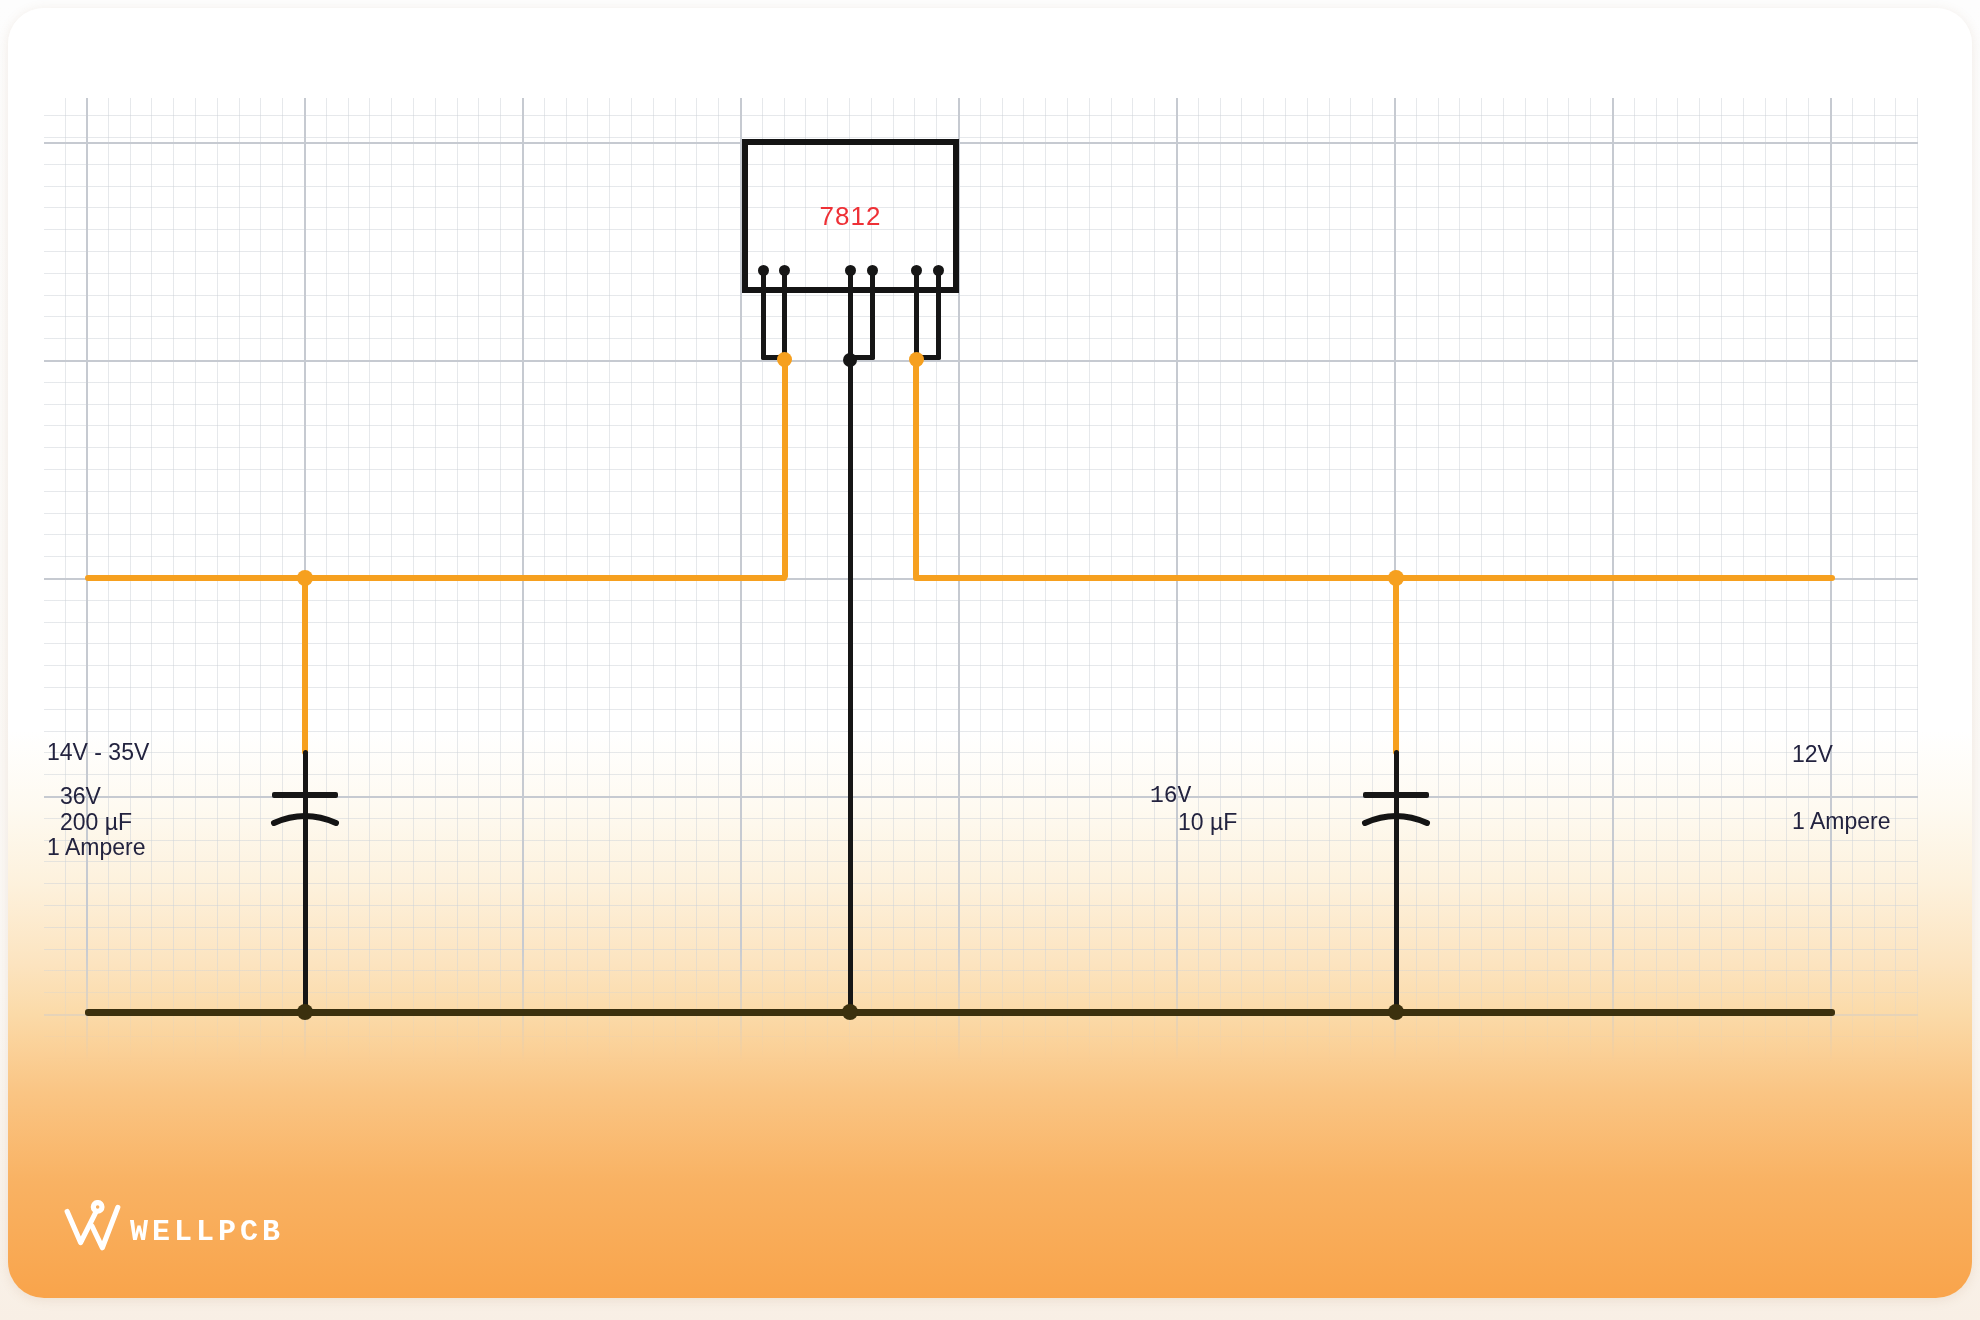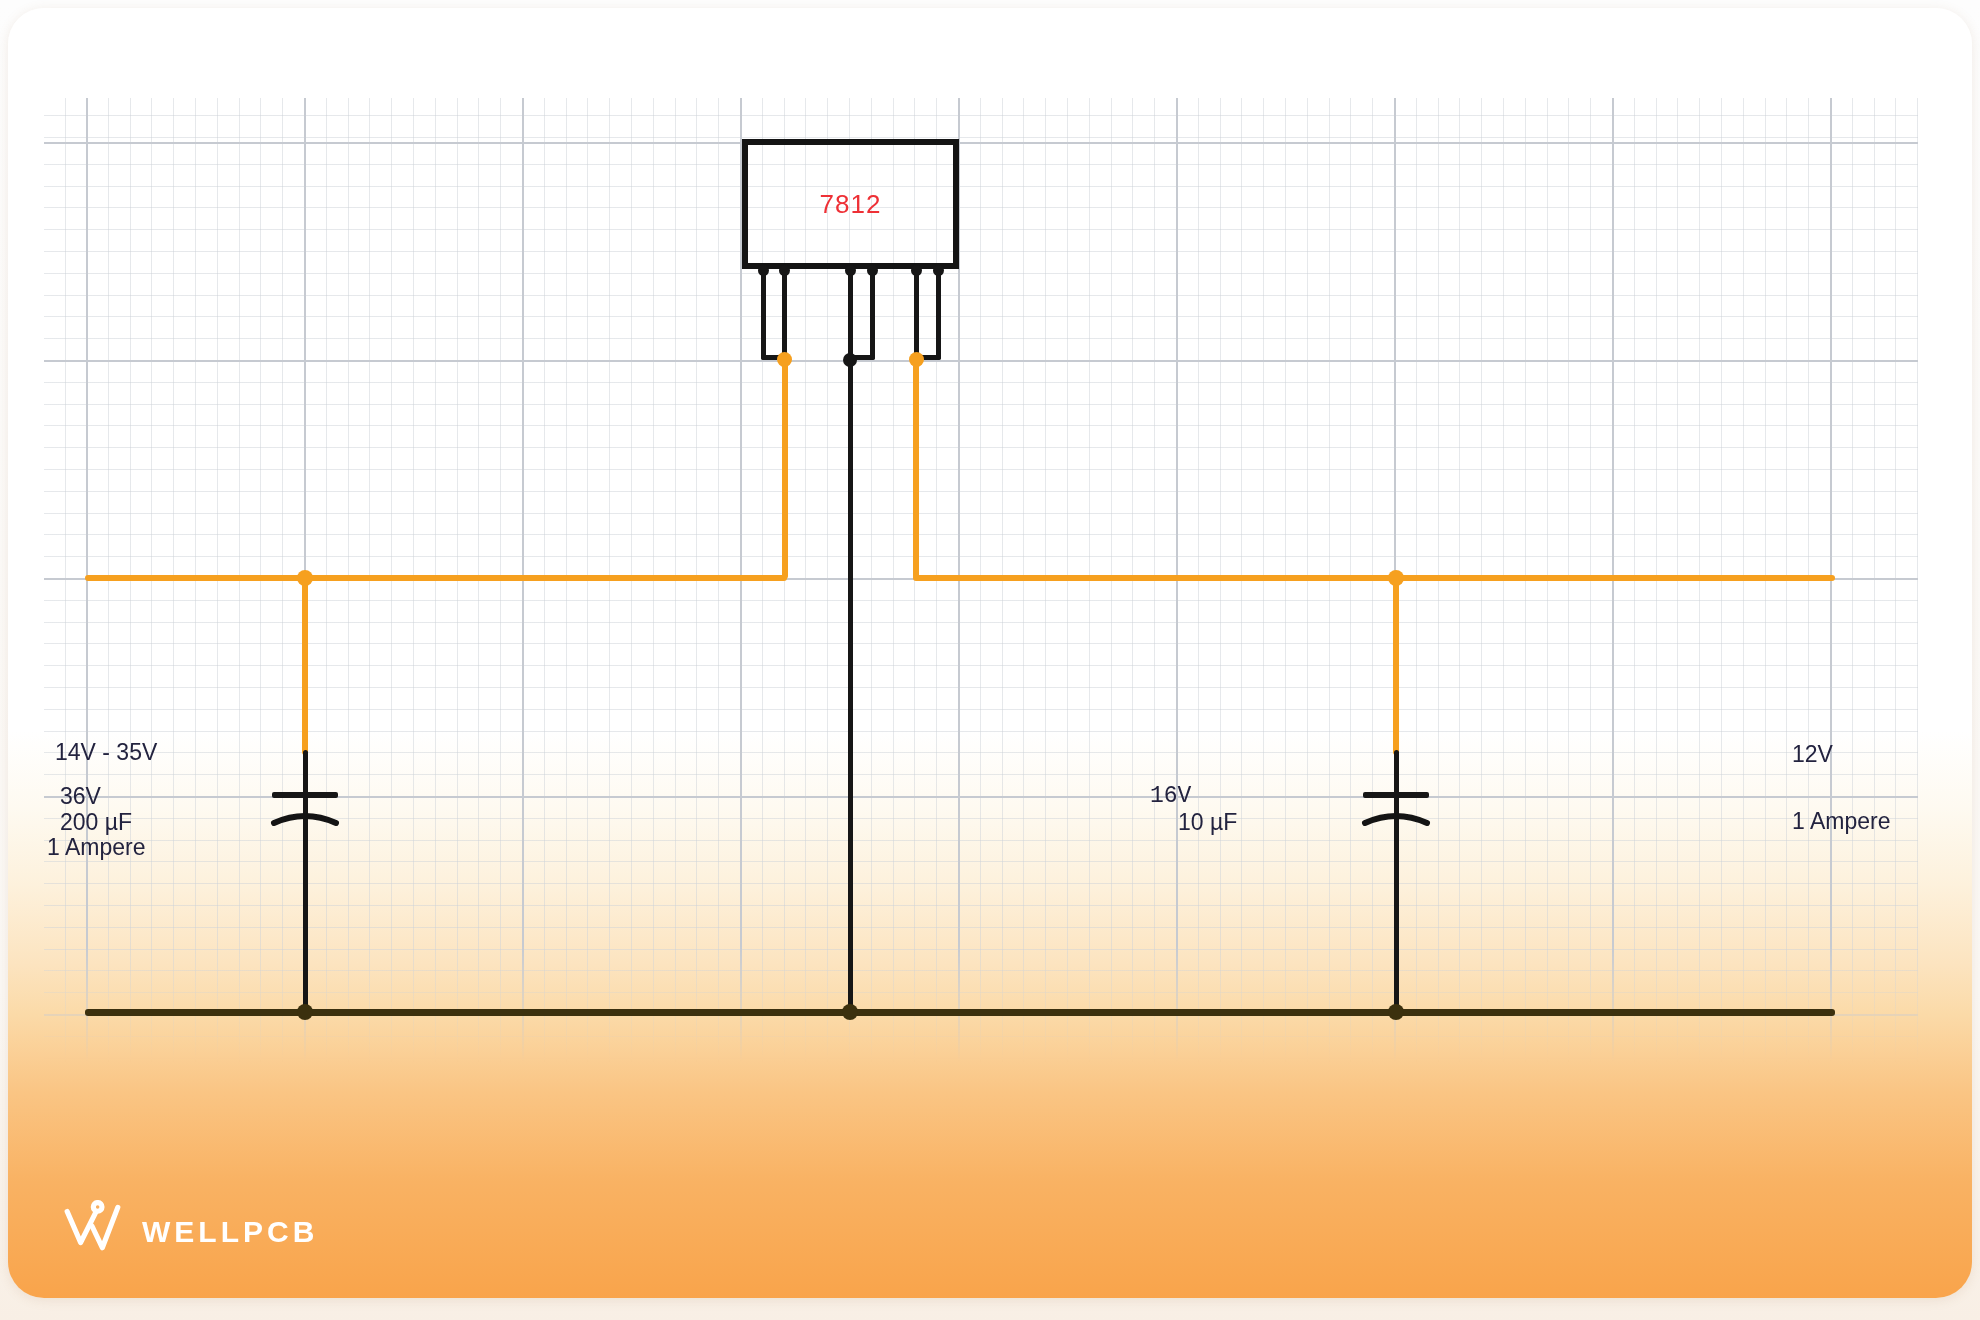--- a/index.html
+++ b/index.html
@@ -31,35 +31,35 @@
     mask-image:linear-gradient(180deg,#000 0%,#000 88%,transparent 100%);
   }
 
   .wire{position:absolute;border-radius:3px;}
   .orange{background:#f6a01f;}
   .black{background:#161616;}
   .ground-c{background:#3b300e;}
   .dot{position:absolute;border-radius:50%;}
 
   .reg-box{
-    position:absolute;left:742px;top:139px;width:217px;height:130px;
+    position:absolute;left:742px;top:139px;width:217px;height:154px;
     box-sizing:border-box;border:6px solid #141414;
     display:flex;align-items:center;justify-content:center;
   }
   .reg-label{color:#ee3036;font-size:26px;letter-spacing:1px;}
 
   .lbl{position:absolute;color:#23233f;font-size:23px;line-height:26px;white-space:nowrap;}
   .lbl.right{text-align:left;}
 
   .cap-curve{position:absolute;width:70px;height:24px;}
 
   .logo{position:absolute;left:62px;top:1200px;display:flex;align-items:center;}
   .logo-text{
-    position:absolute;left:80px;top:15px;color:#ffffff;font-size:30px;font-weight:bold;
-    letter-spacing:4px;white-space:nowrap;
+    position:absolute;left:68px;top:15px;color:#ffffff;font-size:30px;font-weight:bold;
+    letter-spacing:4px;white-space:nowrap;font-family:Liberation Mono, monospace;
   }
 </style>
 </head>
 <body>
 
 <div class="card">
   <div class="canvas">
 
     <div class="grid"></div>
 
@@ -111,21 +111,21 @@
     <div class="wire black" style="left:1363px;top:792px;width:66px;height:6px;border-radius:2px;"></div>
     <svg class="cap-curve" style="left:1361px;top:804px;" viewBox="0 0 70 24">
       <path d="M4,19 Q35,5 66,19" fill="none" stroke="#141414" stroke-width="6" stroke-linecap="round"></path>
     </svg>
 
     <div class="wire ground-c" style="left:85px;top:1009px;width:1750px;height:6.5px;"></div>
     <div class="dot ground-c" style="left:297px;top:1004px;width:16px;height:16px;"></div>
     <div class="dot ground-c" style="left:842px;top:1004px;width:16px;height:16px;"></div>
     <div class="dot ground-c" style="left:1388px;top:1004px;width:16px;height:16px;"></div>
 
-    <div class="lbl" style="left:47px;top:739px;margin-left:8px;">14V - 35V</div>
+    <div class="lbl" style="left:47px;top:739px;">14V - 35V</div>
     <div class="lbl" style="left:47px;top:834px;">1 Ampere</div>
     <div class="lbl" style="left:1792px;top:741px;">12V</div>
     <div class="lbl" style="left:1792px;top:808px;">1 Ampere</div>
 
     <div class="lbl right" style="left:60px;top:783px;width:203px;">36V</div>
     <div class="lbl right" style="left:60px;top:809px;width:203px;">200 µF</div>
     <div class="lbl right" style="left:1150px;top:783px;width:203px;font-family:Liberation Mono, monospace;">16V</div>
     <div class="lbl right" style="left:1178px;top:809px;width:203px;">10 µF</div>
 
     <div class="logo">

